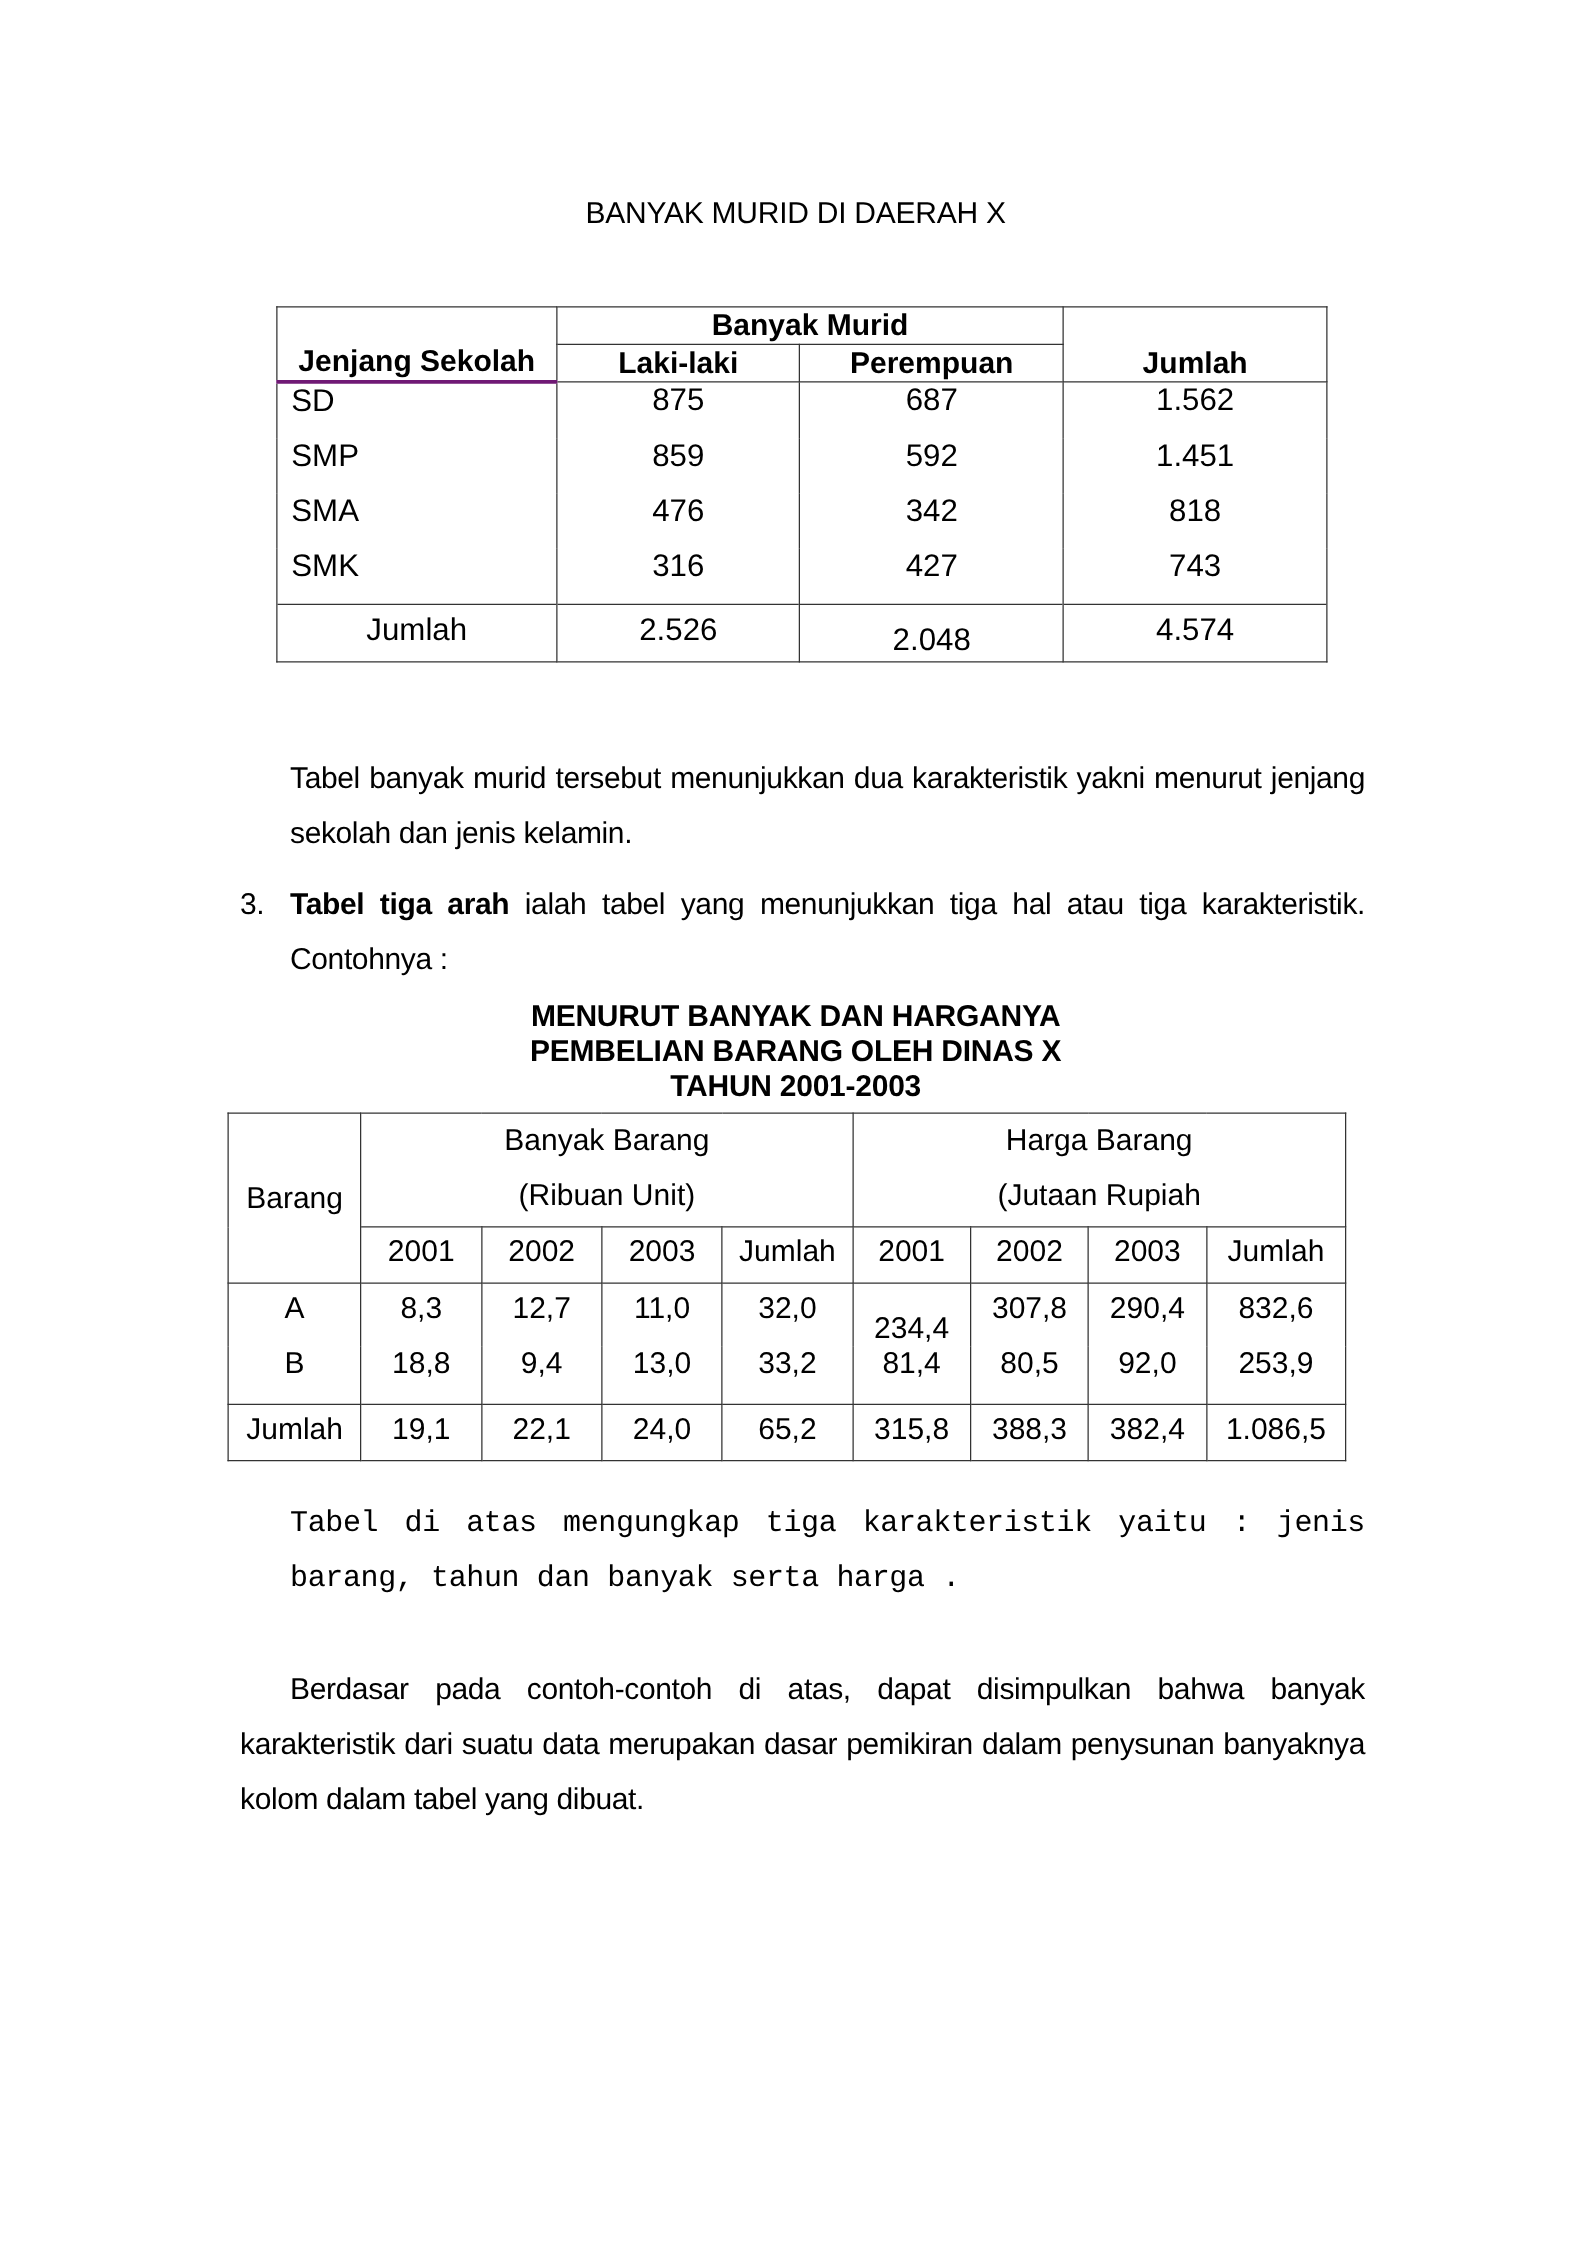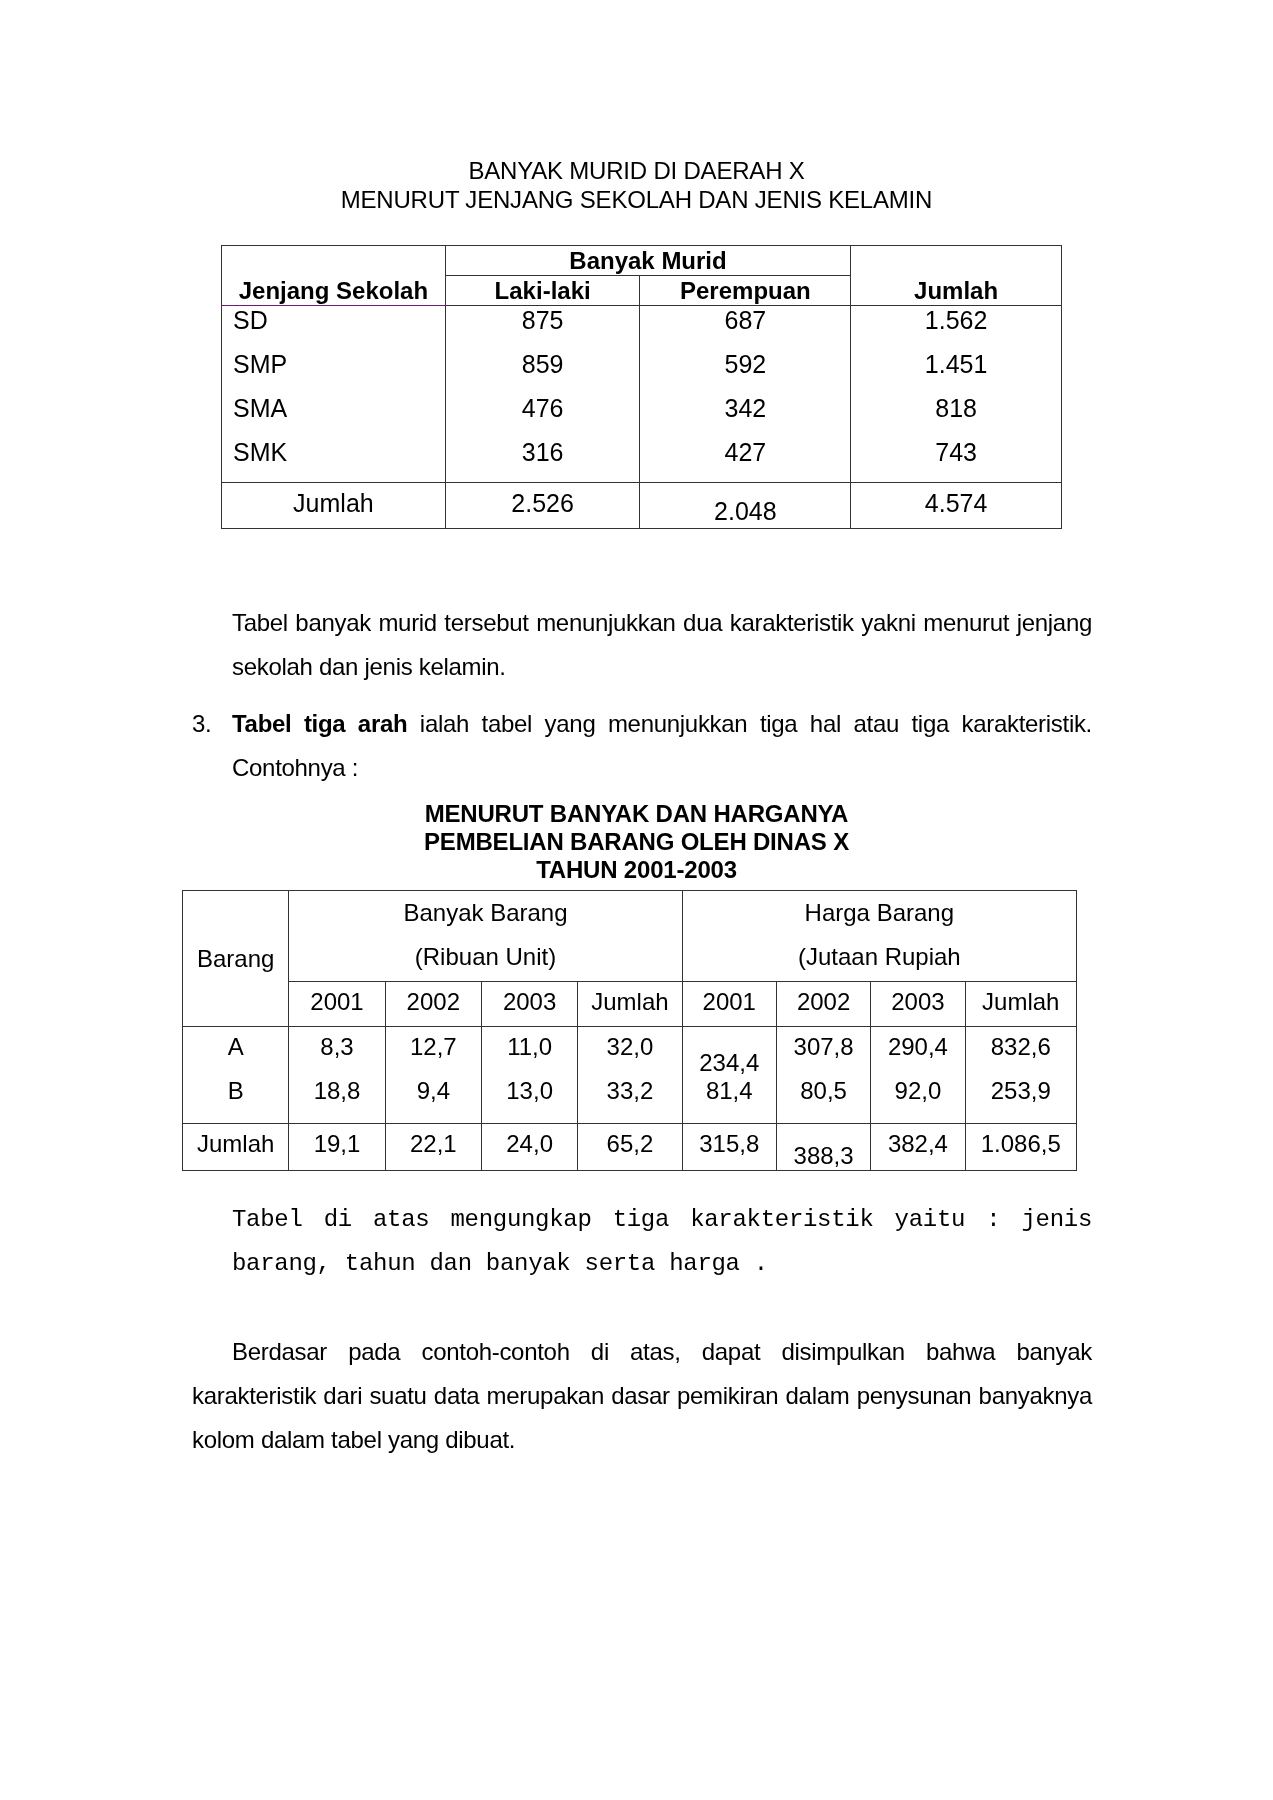--- a/index.html
+++ b/index.html
@@ -37,33 +37,32 @@
   .num { position: absolute; left: 0; top: 0; }
   .indent { display: block; padding-left: 40px; }
   .firstline { text-indent: 40px; }
   b { font-weight: bold; }
 </style>
 </head>
 <body>
 
 <div class="abs title1">
   <div>BANYAK MURID DI DAERAH X</div>
-  <div>MENURUT JENJANG SEKOLAH DAN JENIS KELAMIN</div>
 </div>
 
 <table class="t1">
   <colgroup>
       <col style="width:223px">
       <col style="width:194px">
       <col style="width:210px">
       <col style="width:210px">
     </colgroup>
   <tbody>
       <tr class="hdr">
-    <td rowspan="2" style="vertical-align:bottom; border-bottom:1px solid #701a75;">Jenjang Sekolah</td>
+    <td rowspan="2" style="vertical-align:bottom; border-bottom:3px solid #701a75;">Jenjang Sekolah</td>
     <td colspan="2">Banyak Murid</td>
     <td rowspan="2" style="vertical-align:bottom;">Jumlah</td>
   </tr>
   <tr class="hdr">
     <td>Laki-laki</td>
     <td>Perempuan</td>
   </tr>
   <tr class="body first">
     <td class="left">SD</td>
     <td>875</td>
@@ -166,21 +165,21 @@
     <td style="border-top:none;">92,0</td>
     <td style="border-top:none;">253,9</td>
   </tr>
   <tr style="height:45px;">
     <td style="padding-top:6px;">Jumlah</td>
     <td style="padding-top:6px;">19,1</td>
     <td style="padding-top:6px;">22,1</td>
     <td style="padding-top:6px;">24,0</td>
     <td style="padding-top:6px;">65,2</td>
     <td style="padding-top:6px;">315,8</td>
-    <td style="padding-top:18px;">388,3</td>
+    <td style="padding-top:6px;">388,3</td>
     <td style="padding-top:6px;">382,4</td>
     <td style="padding-top:6px;">1.086,5</td>
   </tr>
 </tbody>
   </table>
 
 <div class="abs para p3">Tabel di atas mengungkap tiga karakteristik yaitu : jenis barang, tahun dan banyak serta harga .</div>
 
 <div class="abs para p4 firstline">Berdasar pada contoh-contoh di atas, dapat disimpulkan bahwa banyak karakteristik dari suatu data merupakan dasar pemikiran dalam penysunan banyaknya kolom dalam tabel yang dibuat.</div>
 

